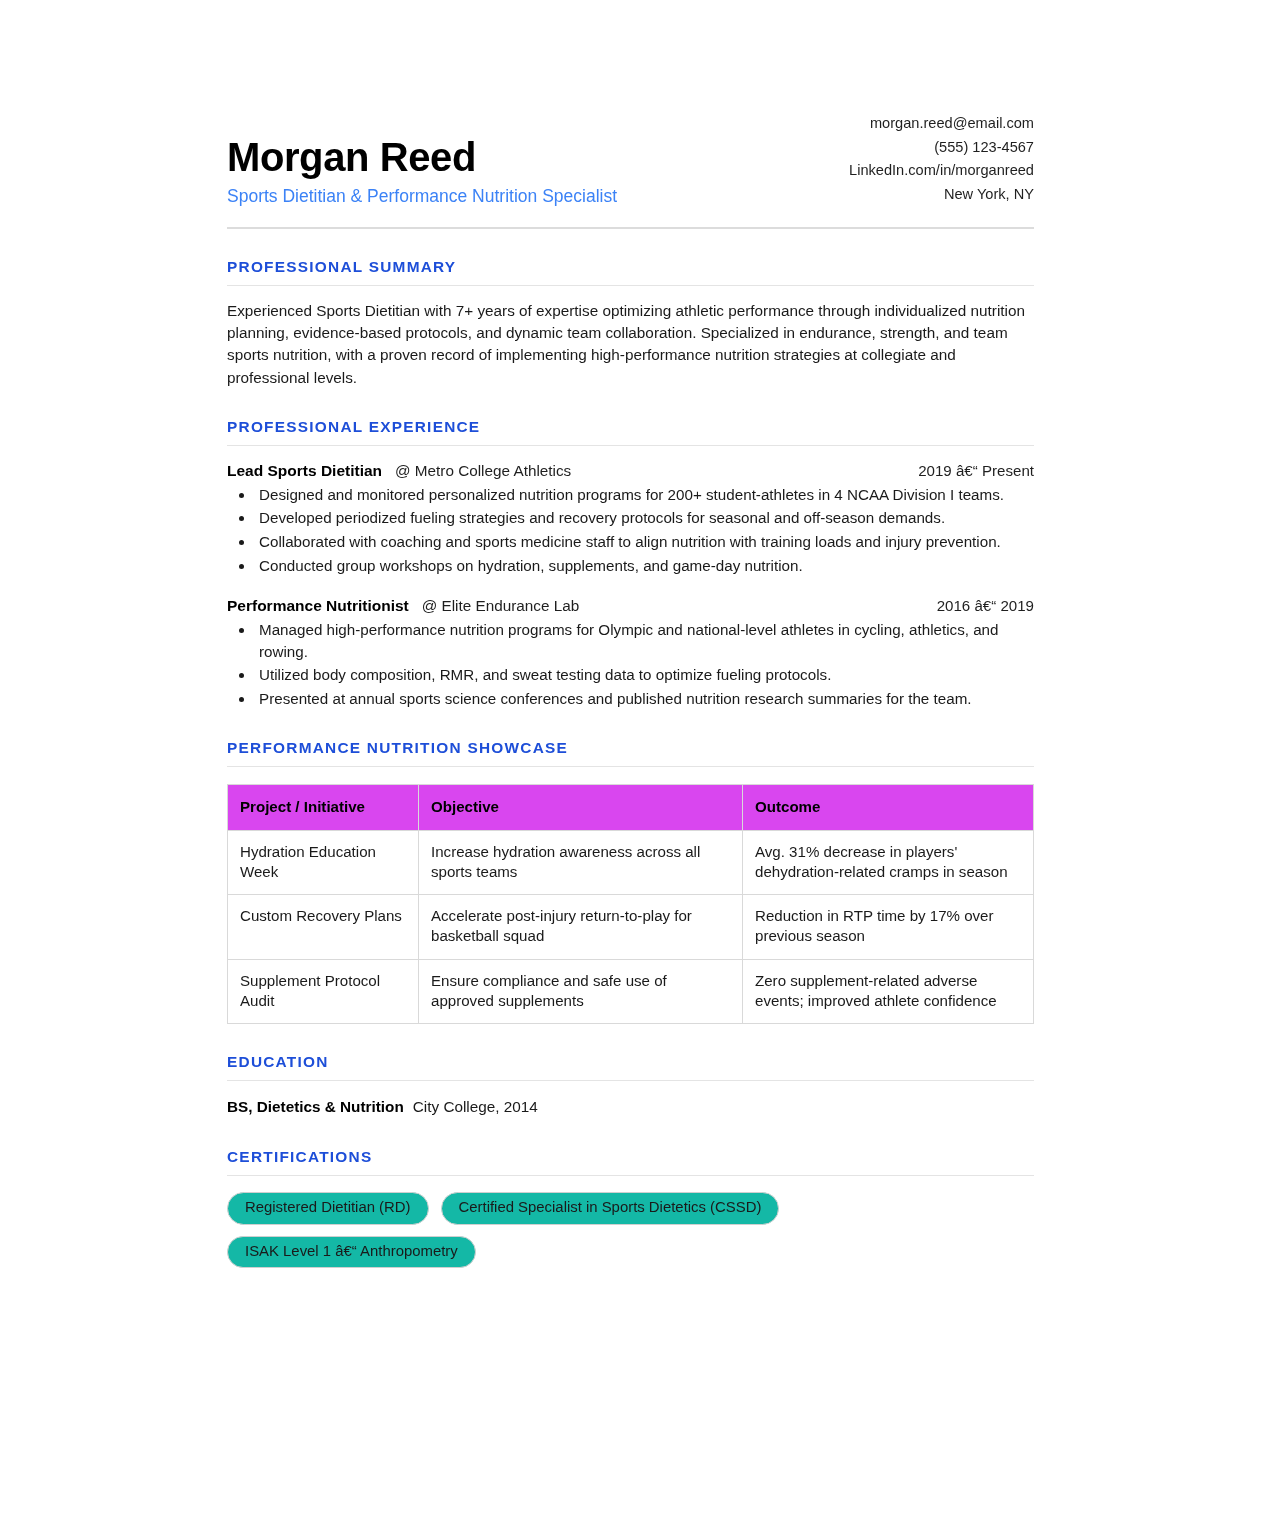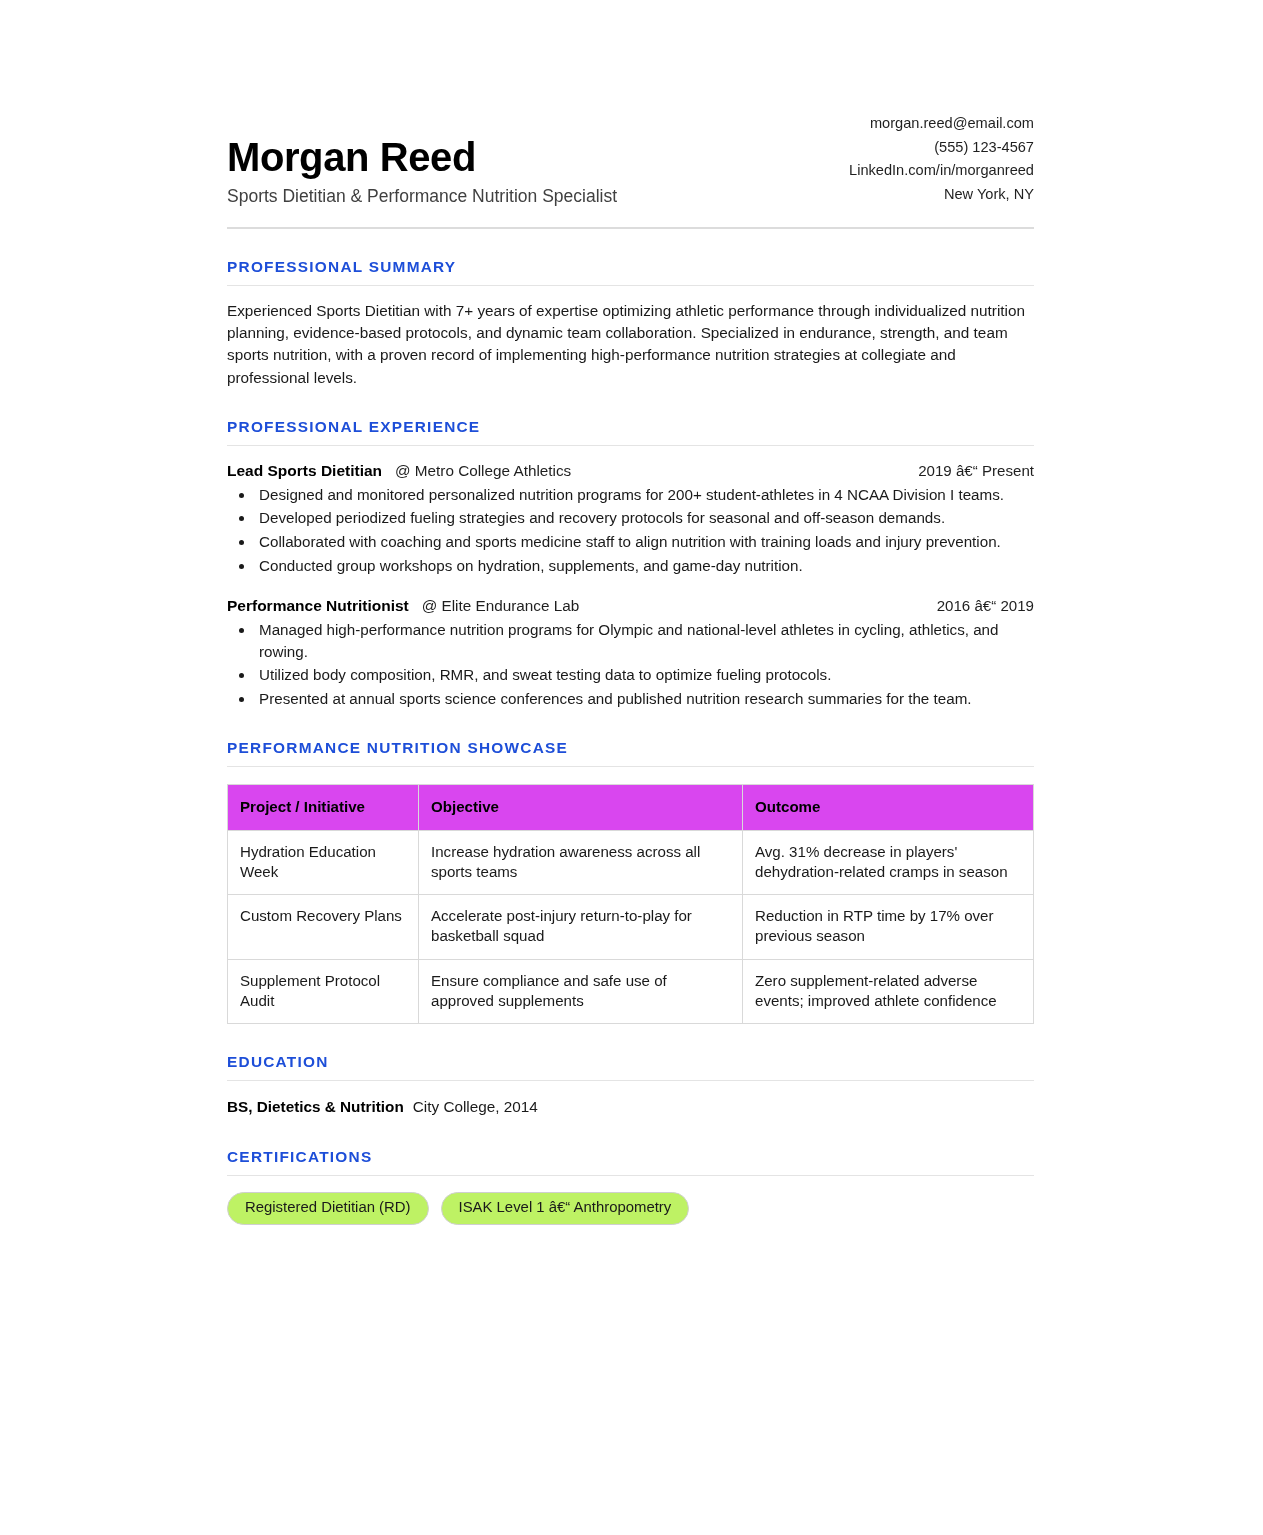--- a/index.html
+++ b/index.html
@@ -54,21 +54,21 @@
     font-weight: bold;
     letter-spacing: -0.4px;
     line-height: 1.08;
     margin: 0;
     color: #000000;
   }
   .headline {
     font-size: 17.5px;
     line-height: 1.35;
     margin: 6px 0 0 0;
-    color: #404040;
+    color: #3b82f6;
   }
   .contact {
     text-align: right;
     font-size: 14.6px;
     line-height: 1.62;
     color: #1f1f1f;
     padding-bottom: 2px;
   }
   .contact div { white-space: nowrap; }
 
@@ -191,21 +191,21 @@
     gap: 11px 12px;
     margin-top: 16px;
   }
   .pill {
     border: 1px solid #cfcfcf;
     border-radius: 999px;
     padding: 6px 17px 7px 17px;
     font-size: 14.9px;
     line-height: 1.2;
     color: #1a1a1a;
-    background: #bef264;
+    background: #14b8a6;
     white-space: nowrap;
   }
 </style>
 </head>
 <body>
 
 <div class="page">
   <div class="doc-clip">
   <div class="doc">
 
@@ -305,19 +305,20 @@
           <span class="edu-degree">BS, Dietetics &amp; Nutrition</span><span class="edu-school">City College, 2014</span>
         </div>
       </div>
     </div>
 
     <div class="section">
       <h2 class="section-title">CERTIFICATIONS</h2>
       <div class="section-rule"></div>
       <div class="pill-wrap">
         <span class="pill">Registered Dietitian (RD)</span>
+        <span class="pill">Certified Specialist in Sports Dietetics (CSSD)</span>
         <span class="pill">ISAK Level 1 â€“ Anthropometry</span>
       </div>
     </div>
 
   </div>
   </div>
 </div>
 
 </body></html>

